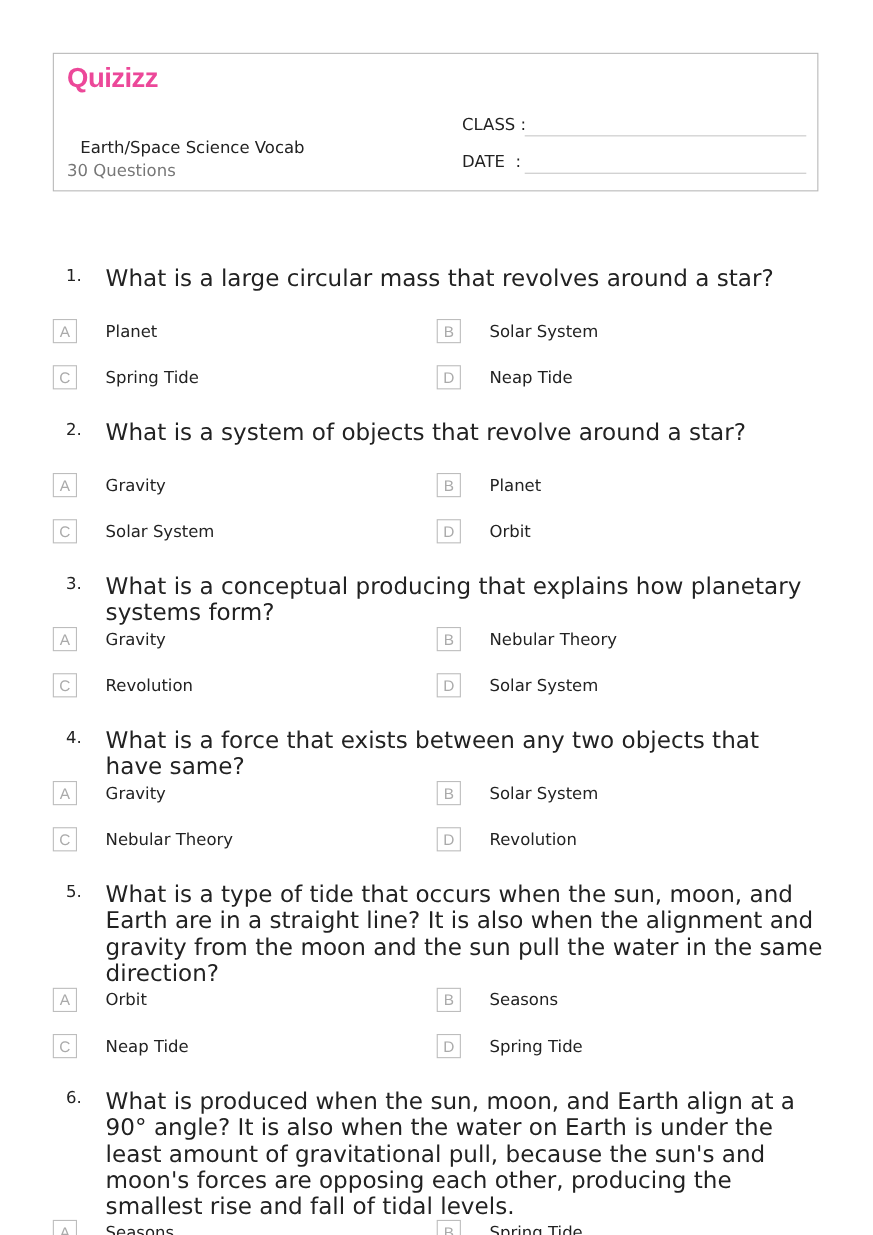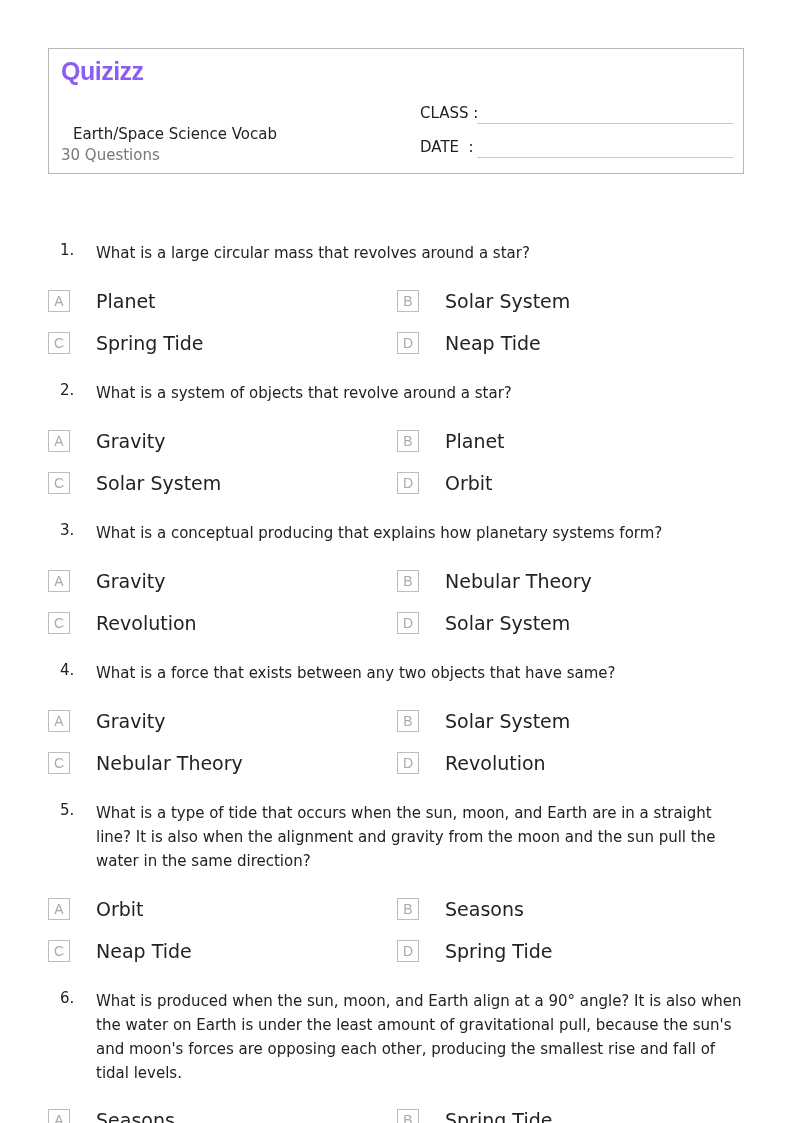--- a/index.html
+++ b/index.html
@@ -1,34 +1,34 @@
 <!DOCTYPE html>
 <html><head>
 <meta charset="utf-8">
 <style>
   html, body { margin: 0; padding: 0; background: #ffffff; }
   body { width: 794px; height: 1123px; position: relative; overflow: hidden;
          font-family: "DejaVu Sans", "Liberation Sans", sans-serif; color: #222222; }
   .header-box { position: absolute; left: 48px; top: 48px; width: 696px; height: 126px;
                 border: 1px solid #b8b8b8; box-sizing: border-box; }
   .logo { position: absolute; left: 12px; top: 8px; font-family: "Liberation Sans", sans-serif;
-          font-weight: bold; font-size: 25px; color: #8b5cf6; letter-spacing: -0.5px; }
+          font-weight: bold; font-size: 25px; color: #ec4899; letter-spacing: -0.5px; }
   .title { position: absolute; left: 24px; top: 76px; font-size: 15px; color: #222222; }
   .subtitle { position: absolute; left: 12px; top: 97px; font-size: 15px; color: #777777; }
   .field { position: absolute; left: 371px; width: 313px; height: 24px; }
   .field .label { position: absolute; left: 0; bottom: 2px; font-size: 15px; color: #222; white-space: pre; }
   .field .line { position: absolute; left: 57px; right: 0; bottom: 0; border-bottom: 1px solid #c8c8c8; }
   .q { position: absolute; left: 60px; width: 690px; }
   .q .num { position: absolute; left: 0; top: 0; font-size: 15px; }
-  .q .text { position: absolute; left: 36px; top: 0; width: 652px; font-size: 15px; line-height: 24px; }
+  .q .text { position: absolute; left: 36px; top: 0; width: 652px; font-size: 21px; line-height: 24px; }
   .opt { position: absolute; height: 24px; }
   .opt .box { position: absolute; left: 0; top: 0; width: 22px; height: 22px; border: 1px solid #bdbdbd;
               box-sizing: border-box; text-align: center; font-size: 14px; line-height: 20px; color: #aaaaaa;
               font-family: "Liberation Sans", sans-serif; }
-  .opt .otext { position: absolute; left: 48px; top: 0; font-size: 19px; line-height: 22px; white-space: nowrap; text-align: right; }
+  .opt .otext { position: absolute; left: 48px; top: 0; font-size: 15px; line-height: 22px; white-space: nowrap; text-align: right; }
 </style>
 </head>
 <body>
 
 <div class="header-box">
   <div class="logo">Quizizz</div>
   <div class="title">Earth/Space Science Vocab</div>
   <div class="subtitle">30 Questions</div>
   <div class="field" style="top:85px">
     <span class="label">DATE  :</span>

